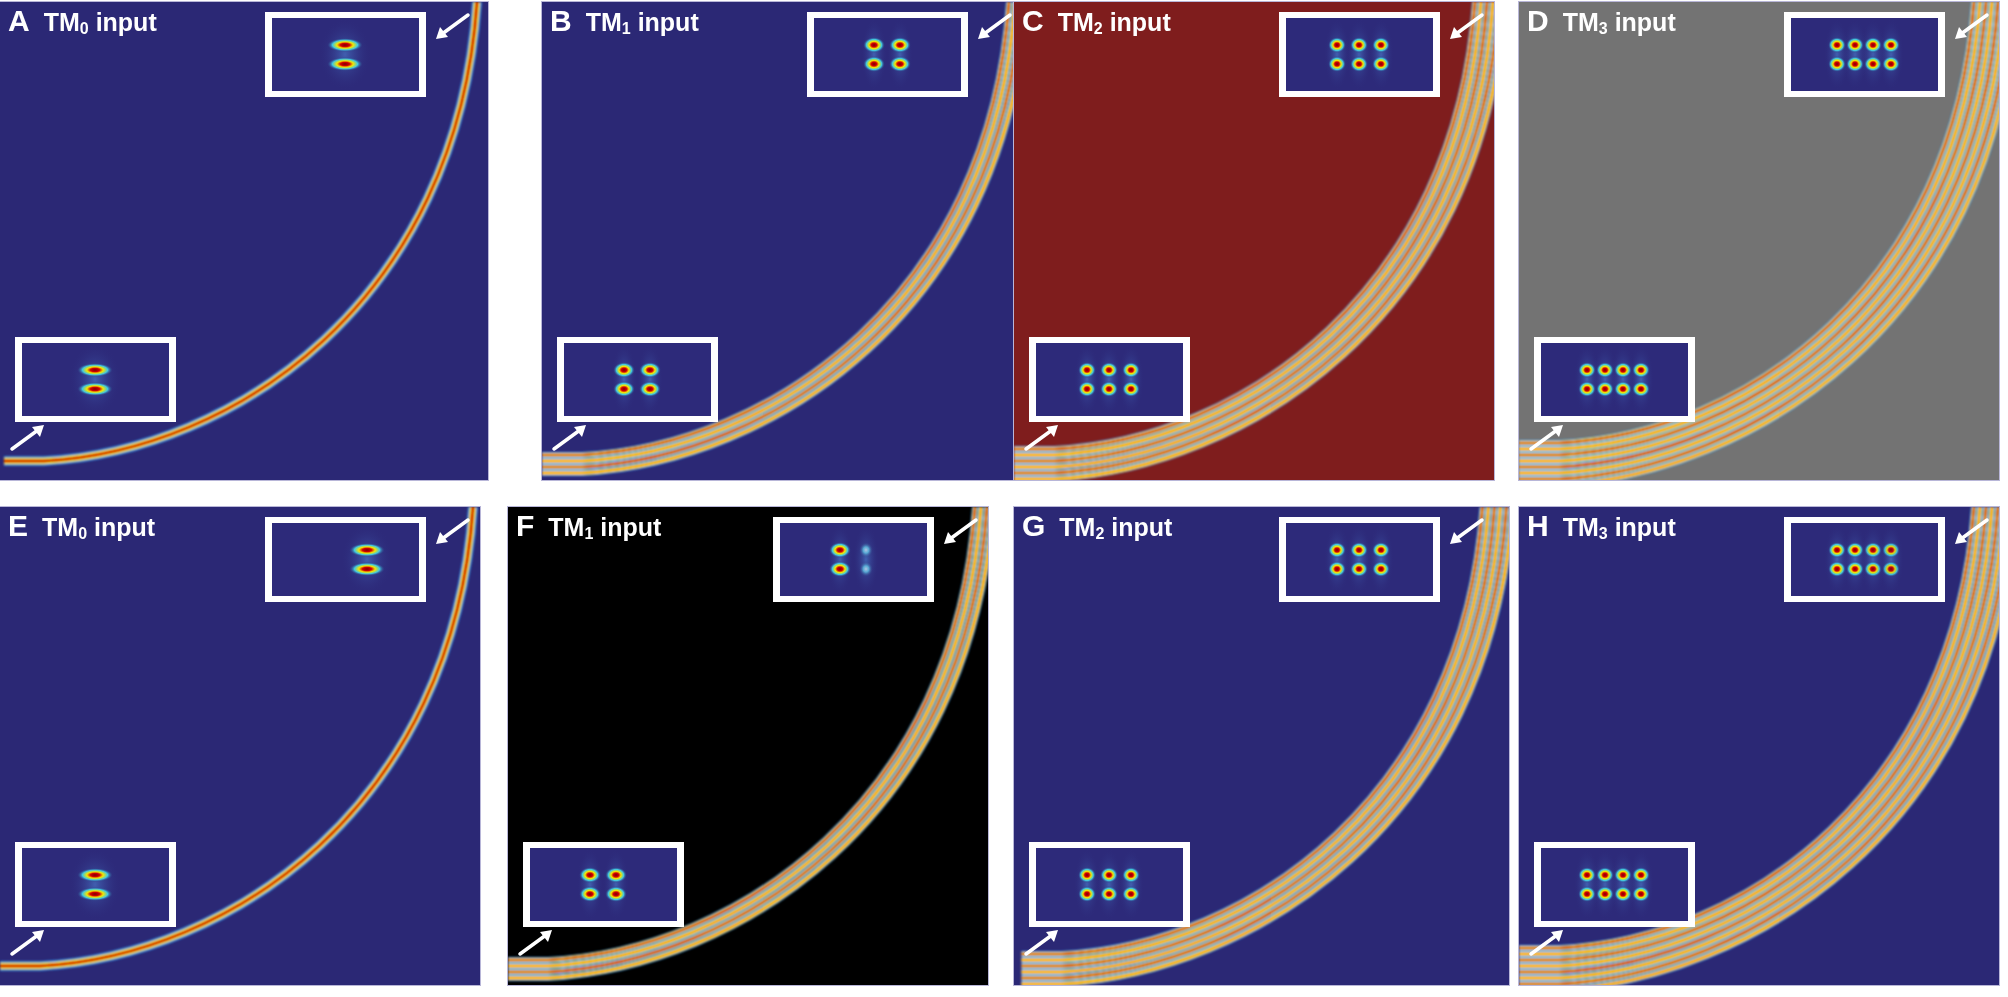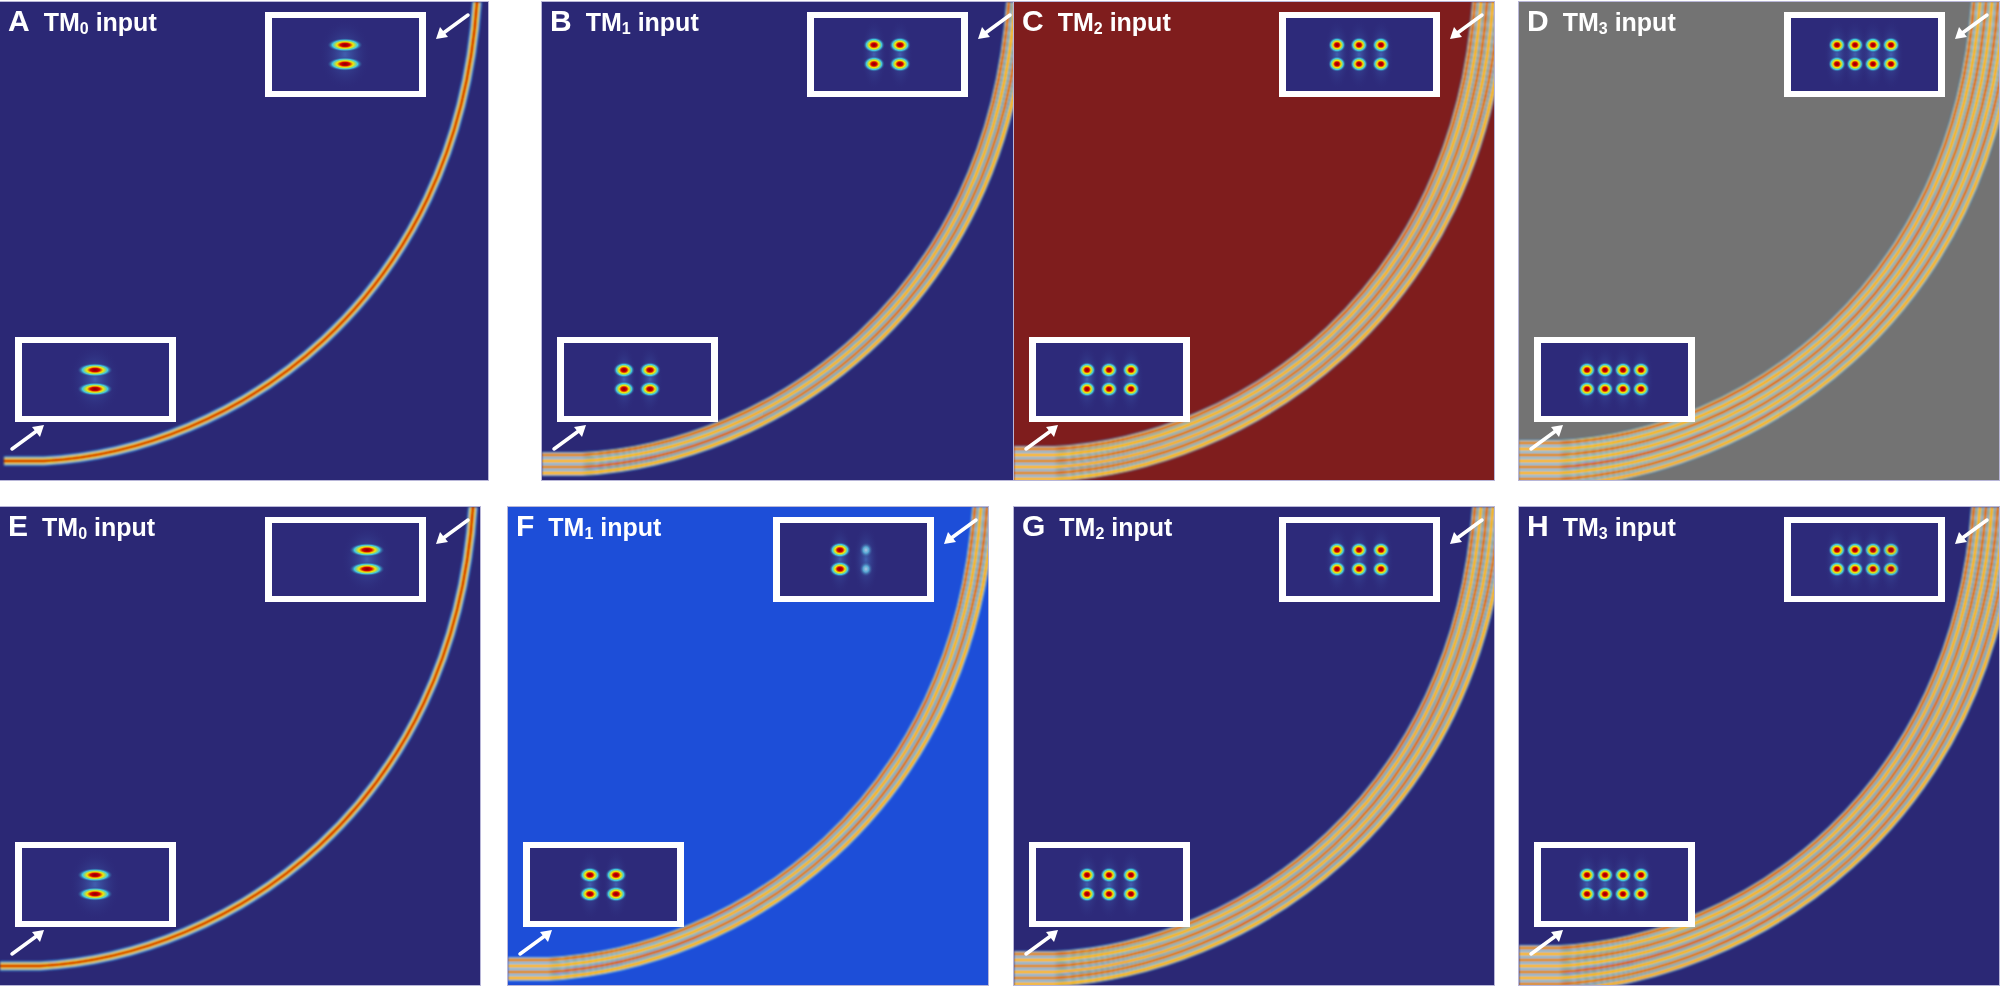--- a/index.html
+++ b/index.html
@@ -503,21 +503,21 @@
       </div>
       <div class="arrow" style="left: 432px; top: 10px;"><svg viewBox="0 0 40 30">
           <path d="M 36 3 L 10 22" stroke="#ffffff" stroke-width="3.5" stroke-linecap="round"></path>
           <path d="M 4 27 L 8 15 L 16 25 Z" fill="#ffffff"></path>
         </svg></div>
       <div class="arrow" style="left: 8px; top: 420px;"><svg viewBox="0 0 40 30">
           <path d="M 4 27 L 30 8" stroke="#ffffff" stroke-width="3.5" stroke-linecap="round"></path>
           <path d="M 36 3 L 24 5 L 32 15 Z" fill="#ffffff"></path>
         </svg></div>
     </div>
-    <div class="panel" style="left: 508px; top: 507px; background: #1d4ed8;">
+    <div class="panel" style="left: 508px; top: 507px; background: #000000;">
       <svg class="wg" viewBox="0 0 480 478">
         <defs>
           <filter id="blur5" x="-10%" y="-10%" width="120%" height="120%">
             <feGaussianBlur stdDeviation="1.2"></feGaussianBlur>
           </filter>
         </defs>
         <g filter="url(#blur5)">
           <path d="M 0 453 L 40 453 C 230 443, 447 293, 467 0" fill="none" stroke="#3aa8ff" stroke-width="6" opacity="0.9"></path>
           <path d="M 0 453 L 40 453 C 230 443, 447 293, 467 0" fill="none" stroke="#f5e800" stroke-width="4" opacity="1"></path>
           <path d="M 0 453 L 40 453 C 230 443, 447 293, 467 0" fill="none" stroke="#d40000" stroke-width="2" opacity="1"></path>
@@ -595,21 +595,21 @@
       </div>
       <div class="arrow" style="left: 432px; top: 10px;"><svg viewBox="0 0 40 30">
           <path d="M 36 3 L 10 22" stroke="#ffffff" stroke-width="3.5" stroke-linecap="round"></path>
           <path d="M 4 27 L 8 15 L 16 25 Z" fill="#ffffff"></path>
         </svg></div>
       <div class="arrow" style="left: 8px; top: 420px;"><svg viewBox="0 0 40 30">
           <path d="M 4 27 L 30 8" stroke="#ffffff" stroke-width="3.5" stroke-linecap="round"></path>
           <path d="M 36 3 L 24 5 L 32 15 Z" fill="#ffffff"></path>
         </svg></div>
     </div>
-    <div class="panel" style="left: 1014px; top: 507px; background: rgb(43, 40, 117);">
+    <div class="panel" style="left: 1014px; top: 507px; background: rgb(43, 40, 117); padding-left: 15px;">
       <svg class="wg" viewBox="0 0 480 478">
         <defs>
           <filter id="blur6" x="-10%" y="-10%" width="120%" height="120%">
             <feGaussianBlur stdDeviation="1.2"></feGaussianBlur>
           </filter>
         </defs>
         <g filter="url(#blur6)">
           <path d="M 0 447 L 40 447 C 230 437, 441 287, 461 0" fill="none" stroke="#3aa8ff" stroke-width="6" opacity="0.9"></path>
           <path d="M 0 447 L 40 447 C 230 437, 441 287, 461 0" fill="none" stroke="#f5e800" stroke-width="4" opacity="1"></path>
           <path d="M 0 447 L 40 447 C 230 437, 441 287, 461 0" fill="none" stroke="#d40000" stroke-width="2" opacity="1"></path>

